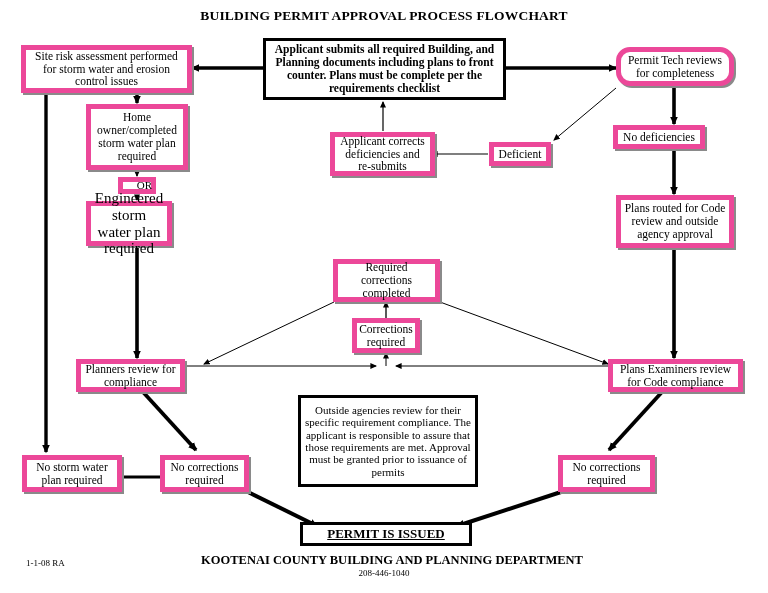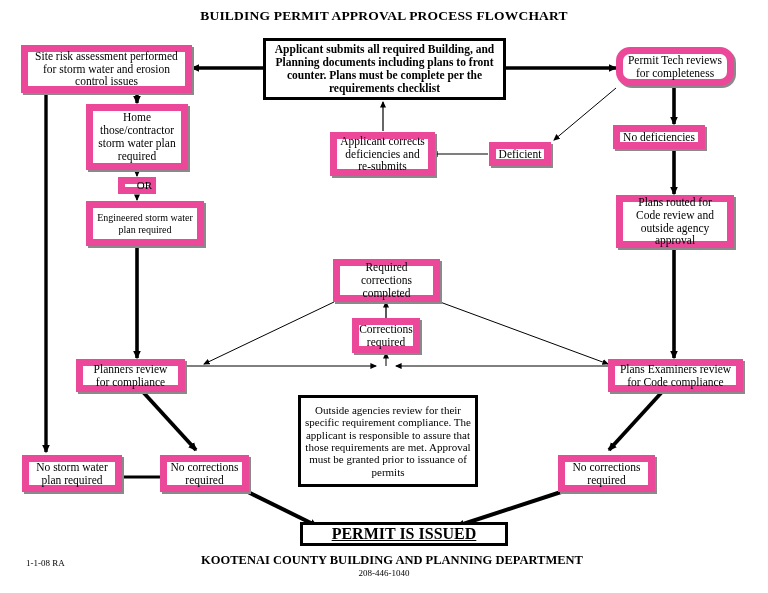--- a/index.html
+++ b/index.html
@@ -6,21 +6,21 @@
   body{width:768px;height:593px;position:relative;overflow:hidden;
        font-family:"Liberation Serif","DejaVu Serif",serif;color:#000;}
 
   #canvas{position:absolute;left:0;top:0;width:768px;height:593px;}
 
   
   #wires{position:absolute;left:0;top:0;width:768px;height:593px;z-index:1;}
 
   
   .box{position:absolute;z-index:2;box-sizing:border-box;background:#ffffff;
-       border:7px solid #ec4899;display:flex;align-items:center;justify-content:center;
+       border:5px solid #ec4899;display:flex;align-items:center;justify-content:center;
        text-align:center;line-height:1.12;}
   .box .t{display:block;padding:0 3px;}
   .shadow{box-shadow:2px 2px 0 #8a8a8a;}
   .thick{border:3px solid #000;}
   .b{font-weight:bold;}
 
   .title{position:absolute;z-index:3;width:100%;text-align:center;
          font-weight:bold;font-size:13.5px;letter-spacing:.2px;}
 
   .foot-center{position:absolute;z-index:3;width:100%;text-align:center;
@@ -104,28 +104,28 @@
 
   <div class="box thick" style="left:263px;top:38px;width:243px;height:62px;font-size:11.5px;">
     <span class="t b">Applicant submits all required Building, and Planning documents including plans to front counter.  Plans must be complete per the requirements checklist</span>
   </div>
 
   <div class="box shadow" style="left:616px;top:47px;width:118px;height:39px;font-size:11.5px;border-radius:14px;">
     <span class="t">Permit Tech reviews for completeness</span>
   </div>
 
   <div class="box shadow" style="left:86px;top:104px;width:102px;height:66px;font-size:11.5px;">
-    <span class="t">Home those/contractor storm water plan required</span>
+    <span class="t">Home owner/completed storm water plan required</span>
   </div>
 
   <div class="box" style="left:118px;top:177px;width:38px;height:17px;font-size:11px;padding-left:15px;">
     <span class="t">OR</span>
   </div>
 
-  <div class="box shadow" style="left:86px;top:201px;width:118px;height:45px;font-size:10px;">
+  <div class="box shadow" style="left:86px;top:201px;width:86px;height:45px;font-size:15px;">
     <span class="t">Engineered storm water plan required</span>
   </div>
 
   <div class="box shadow" style="left:330px;top:132px;width:105px;height:44px;font-size:11.5px;">
     <span class="t">Applicant corrects deficiencies and re-submits</span>
   </div>
 
   <div class="box shadow" style="left:489px;top:142px;width:62px;height:24px;font-size:11.5px;">
     <span class="t">Deficient</span>
   </div>
@@ -163,21 +163,21 @@
   </div>
 
   <div class="box shadow" style="left:160px;top:455px;width:89px;height:37px;font-size:11.5px;">
     <span class="t">No corrections required</span>
   </div>
 
   <div class="box shadow" style="left:558px;top:455px;width:97px;height:37px;font-size:11.5px;">
     <span class="t">No corrections required</span>
   </div>
 
-  <div class="box thick" style="left:300px;top:522px;width:208px;height:24px;font-size:16px;">
+  <div class="box thick" style="left:300px;top:522px;width:172px;height:24px;font-size:13px;">
     <span class="t b u">PERMIT IS ISSUED</span>
   </div>
 
   <div class="foot-left" style="left:26px;top:558px;">1-1-08 RA</div>
   <div class="foot-center" style="left:0;top:553px;">KOOTENAI COUNTY BUILDING AND PLANNING DEPARTMENT</div>
   <div class="foot-sub" style="left:0;top:568px;">208-446-1040</div>
 
 </div>
 
 </body></html>

